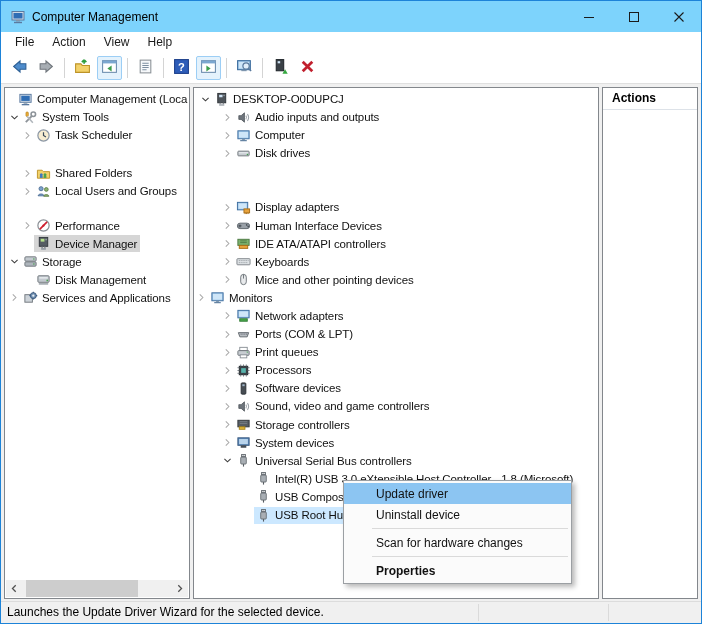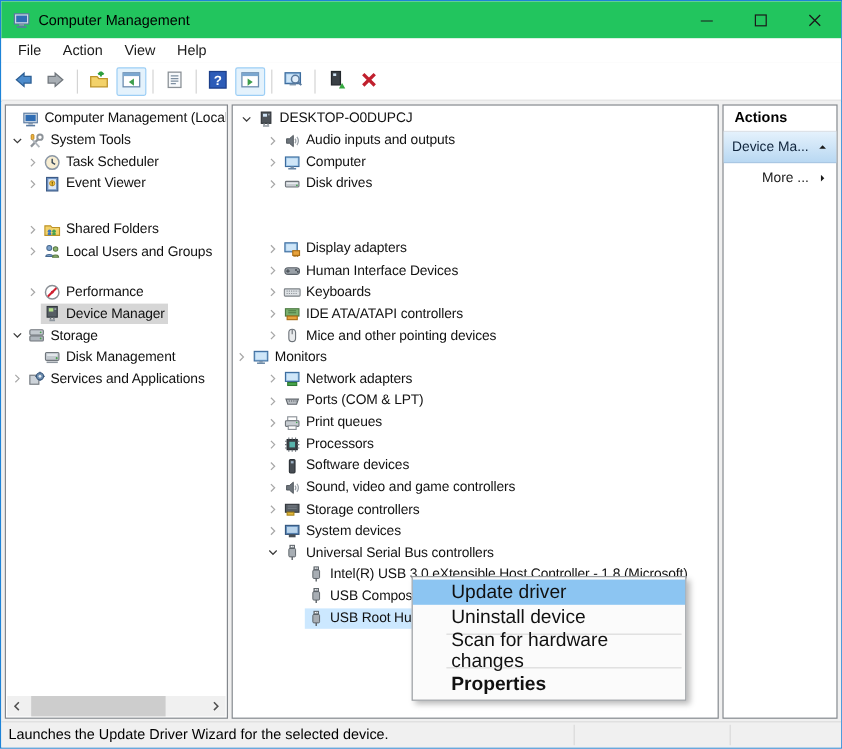--- a/index.html
+++ b/index.html
@@ -3,21 +3,21 @@
 <meta charset="utf-8">
 <style>
   :root{
     --border:#1d83d8; --pane-border:#83878c; --menu-highlight:#8cc5f2;
     --sel-blue:#cce8ff; --sel-gray:#d6d6d6; --ah-from:#e4f1fc; --ah-to:#b9d8f2;
   }
   html,body{margin:0;padding:0;background:#c9c9c9;}
   .window{position:relative;width:702px;height:624px;box-sizing:border-box;border:1px solid var(--border);
     background:#f0f0f0;font-family:"Liberation Sans",sans-serif;overflow:hidden;}
   
-  .titlebar{height:31px;background:#22c55e;display:flex;align-items:center;}
+  .titlebar{height:31px;background:#7dd3fc;display:flex;align-items:center;}
   .title-icon{width:16px;height:16px;margin:0 6px 0 9px;flex:none;}
   .title-text{font-size:12px;color:#000;}
   .caption{margin-left:auto;display:flex;height:100%;}
   .cap-btn{width:45px;height:100%;display:flex;align-items:center;justify-content:center;}
   
   .menubar{height:20px;background:#fff;display:flex;align-items:center;font-size:12px;color:#1a1a1a;}
   .menu-item{padding:2px 9px;}
   .menu-item:first-child{margin-left:5px;}
   
   .toolbar{height:31px;background:#fff;display:flex;align-items:center;padding-left:5px;border-bottom:1px solid #e0e0e0;box-sizing:content-box;}
@@ -46,21 +46,21 @@
   
   .actions-header{height:21px;line-height:21px;font-weight:bold;font-size:12px;padding-left:9px;color:#000;border-bottom:1px solid #dde2e8;}
   .action-row{height:25px;display:flex;align-items:center;font-size:11.5px;padding:0 7px;color:#1a1a1a;}
   .action-row.selected{background:linear-gradient(var(--ah-from),var(--ah-to));border-bottom:1px solid #a9c7e3;color:#10253d;}
   .action-row .arrow{margin-left:auto;display:flex;align-items:center;}
   .action-row.more{justify-content:flex-end;}
   .action-row.more .arrow{margin-left:7px;}
   
   .context-menu{position:absolute;left:342px;top:479px;width:227px;background:#fbfbfb;border:1px solid #9b9fa3;
     box-shadow:3px 3px 5px rgba(0,0,0,.28);padding:2px 0;z-index:10;}
-  .ctx-item{height:21px;display:flex;align-items:center;padding-left:32px;font-size:16px;color:#111;}
+  .ctx-item{height:21px;display:flex;align-items:center;padding-left:32px;font-size:12px;color:#111;}
   .ctx-item.highlight{background:var(--menu-highlight);}
   .ctx-item.bold{font-weight:bold;}
   .menu-sep{height:1px;background:#dadada;margin:3px 3px 3px 28px;}
   
   .statusbar{position:absolute;left:0;right:0;bottom:0;height:22px;background:#f0f0f0;border-top:1px solid #dcdcdc;box-sizing:border-box;}
   .status-text{position:absolute;left:6px;top:3px;font-size:12px;color:#000;}
   .status-div{position:absolute;top:2px;bottom:2px;width:1px;background:#dadada;}
 </style>
 </head>
 <body>
@@ -215,39 +215,20 @@
             <span class="row-content">
               <span class="ti">
                 <svg width="15" height="15" viewBox="0 0 16 16" xmlns="http://www.w3.org/2000/svg">
                   <circle cx="8" cy="8" r="6" fill="#f7edd2" stroke="#8b97a5" stroke-width="1.3"></circle>
                   <path d="M8 4.5 V8 L10.6 9.6" stroke="#3a4a5a" stroke-width="1.3" fill="none"></path>
                 </svg>
               </span>
               <span>Task Scheduler</span>
             </span>
           </div>
-          <div class="tree-row" style="padding-left: 15px;">
-            <span class="chev">
-              <svg width="11" height="11" viewBox="0 0 16 16" xmlns="http://www.w3.org/2000/svg">
-                <polyline points="5.5,3.5 10,8 5.5,12.5" fill="none" stroke="#a8a8a8" stroke-width="1.5"></polyline>
-              </svg>
-            </span>
-            <span class="row-content">
-              <span class="ti">
-                <svg width="15" height="15" viewBox="0 0 16 16" xmlns="http://www.w3.org/2000/svg">
-                  <rect x="3" y="2" width="10" height="12" fill="#6f93c4" stroke="#3c5a86"></rect>
-                  <rect x="4.6" y="3.5" width="6.8" height="9" fill="#dce7f5"></rect>
-                  <circle cx="8" cy="7.2" r="2.3" fill="#f2c33c" stroke="#b9871c" stroke-width="0.8"></circle>
-                  <rect x="7.6" y="5.9" width="0.9" height="1.7" fill="#5a3f00"></rect>
-                  <rect x="7.6" y="8.2" width="0.9" height="0.9" fill="#5a3f00"></rect>
-                </svg>
-              </span>
-              <span>Event Viewer</span>
-            </span>
-          </div>
           <div class="tree-row" style="padding-left: 15px; margin-top: 20px;">
             <span class="chev">
               <svg width="11" height="11" viewBox="0 0 16 16" xmlns="http://www.w3.org/2000/svg">
                 <polyline points="5.5,3.5 10,8 5.5,12.5" fill="none" stroke="#a8a8a8" stroke-width="1.5"></polyline>
               </svg>
             </span>
             <span class="row-content">
               <span class="ti">
                 <svg width="15" height="15" viewBox="0 0 16 16" xmlns="http://www.w3.org/2000/svg">
                   <path d="M1.5 4.5 h5 l1.5 1.5 h6.5 v7 h-13 z" fill="#f3d26a" stroke="#bd9327"></path>
@@ -488,42 +469,42 @@
           </div>
           <div class="tree-row" style="padding-left: 26px;">
             <span class="chev">
               <svg width="11" height="11" viewBox="0 0 16 16" xmlns="http://www.w3.org/2000/svg">
                 <polyline points="5.5,3.5 10,8 5.5,12.5" fill="none" stroke="#a8a8a8" stroke-width="1.5"></polyline>
               </svg>
             </span>
             <span class="row-content">
               <span class="ti">
                 <svg width="15" height="15" viewBox="0 0 16 16" xmlns="http://www.w3.org/2000/svg">
-                  <rect x="1" y="5" width="14" height="6.5" rx="0.8" fill="#dfe3e6" stroke="#7d8287"></rect>
-                  <path d="M3 7 h1 M5 7 h1 M7 7 h1 M9 7 h1 M11 7 h1 M13 7 h0.5 M3 9.2 h1 M5 9.2 h1 M7 9.2 h1 M9 9.2 h1 M11 9.2 h1" stroke="#8d9399" stroke-width="1"></path>
-                </svg>
-              </span>
-              <span>Keyboards</span>
-            </span>
-          </div>
-          <div class="tree-row" style="padding-left: 26px;">
-            <span class="chev">
-              <svg width="11" height="11" viewBox="0 0 16 16" xmlns="http://www.w3.org/2000/svg">
-                <polyline points="5.5,3.5 10,8 5.5,12.5" fill="none" stroke="#a8a8a8" stroke-width="1.5"></polyline>
-              </svg>
-            </span>
-            <span class="row-content">
-              <span class="ti">
-                <svg width="15" height="15" viewBox="0 0 16 16" xmlns="http://www.w3.org/2000/svg">
                   <rect x="2" y="3.5" width="12" height="6.5" fill="#7ab06e" stroke="#4c7a42"></rect>
                   <rect x="3.5" y="10" width="9" height="3.2" fill="#e8a33c" stroke="#a96d14"></rect>
                   <path d="M4.5 5.2 h7 M4.5 7 h7" stroke="#4c7a42" stroke-width="0.9"></path>
                 </svg>
               </span>
               <span>IDE ATA/ATAPI controllers</span>
+            </span>
+          </div>
+          <div class="tree-row" style="padding-left: 26px;">
+            <span class="chev">
+              <svg width="11" height="11" viewBox="0 0 16 16" xmlns="http://www.w3.org/2000/svg">
+                <polyline points="5.5,3.5 10,8 5.5,12.5" fill="none" stroke="#a8a8a8" stroke-width="1.5"></polyline>
+              </svg>
+            </span>
+            <span class="row-content">
+              <span class="ti">
+                <svg width="15" height="15" viewBox="0 0 16 16" xmlns="http://www.w3.org/2000/svg">
+                  <rect x="1" y="5" width="14" height="6.5" rx="0.8" fill="#dfe3e6" stroke="#7d8287"></rect>
+                  <path d="M3 7 h1 M5 7 h1 M7 7 h1 M9 7 h1 M11 7 h1 M13 7 h0.5 M3 9.2 h1 M5 9.2 h1 M7 9.2 h1 M9 9.2 h1 M11 9.2 h1" stroke="#8d9399" stroke-width="1"></path>
+                </svg>
+              </span>
+              <span>Keyboards</span>
             </span>
           </div>
           <div class="tree-row" style="padding-left: 26px;">
             <span class="chev">
               <svg width="11" height="11" viewBox="0 0 16 16" xmlns="http://www.w3.org/2000/svg">
                 <polyline points="5.5,3.5 10,8 5.5,12.5" fill="none" stroke="#a8a8a8" stroke-width="1.5"></polyline>
               </svg>
             </span>
             <span class="row-content">
               <span class="ti">
@@ -749,38 +730,20 @@
                 </svg>
               </span>
               <span>USB Root Hub (USB 3.0)</span>
             </span>
           </div>
         </div>
     </div>
 
     <div class="pane" id="right-pane">
       <div class="actions-header">Actions</div>
-      <div id="actions-rows">
-          <div class="action-row selected">
-            <span>Device Ma...</span>
-            <span class="arrow">
-              <svg width="9" height="9" viewBox="0 0 16 16" xmlns="http://www.w3.org/2000/svg">
-                <path d="M3 10.5 L8 5.5 L13 10.5 z" fill="#1a1a1a"></path>
-              </svg>
-            </span>
-          </div>
-          <div class="action-row more">
-            <span>More ...</span>
-            <span class="arrow">
-              <svg width="9" height="9" viewBox="0 0 16 16" xmlns="http://www.w3.org/2000/svg">
-                <path d="M5.5 3 L10.5 8 L5.5 13 z" fill="#1a1a1a"></path>
-              </svg>
-            </span>
-          </div>
-        </div>
     </div>
   </div>
 
   <div class="context-menu" id="context-menu">
       <div class="ctx-item highlight">Update driver</div>
       <div class="ctx-item">Uninstall device</div>
       <div class="menu-sep"></div>
       <div class="ctx-item">Scan for hardware changes</div>
       <div class="menu-sep"></div>
       <div class="ctx-item bold">Properties</div>

